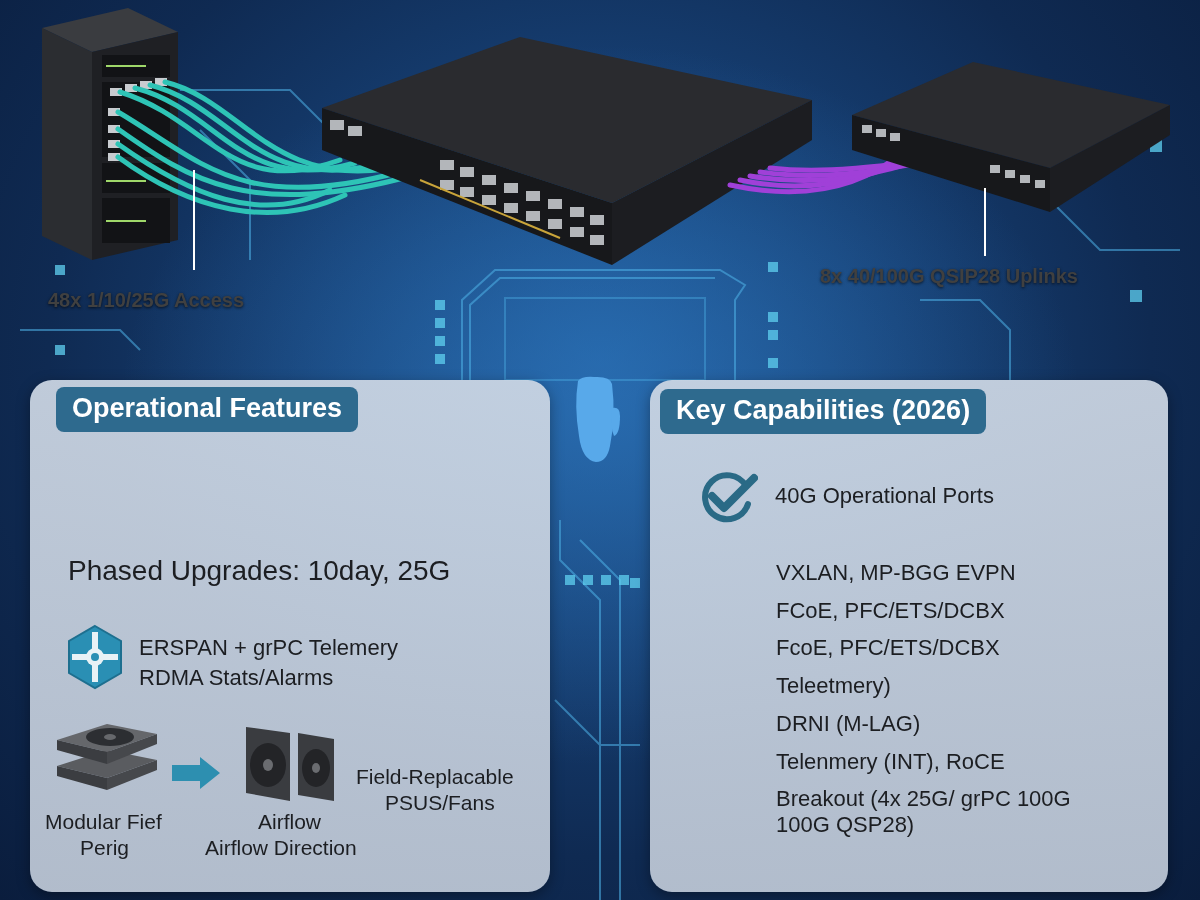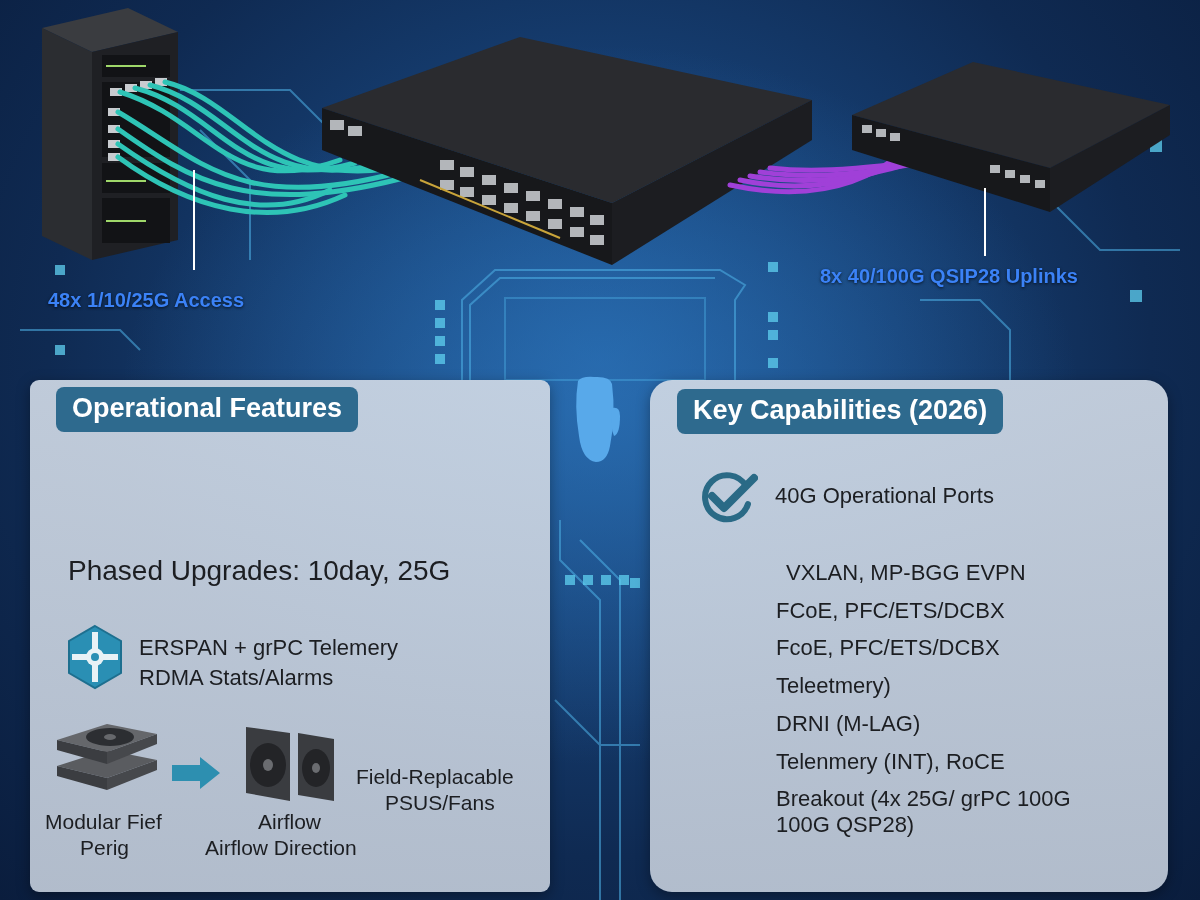--- a/index.html
+++ b/index.html
@@ -8,40 +8,40 @@
     font-family: "Liberation Sans", sans-serif;
     background: radial-gradient(ellipse at 50% 40%, #1f5a9a 0%, #163f73 35%, #0f2a52 65%, #0a1d3d 100%);
     position: relative;
   }
   .bg-circuit { position: absolute; left: 0; top: 0; width: 1200px; height: 900px; }
 
   
   .hw { position: absolute; left: 0; top: 0; width: 1200px; height: 380px; }
 
   .callout-label {
-    position: absolute; color: #3b82f6; font-weight: bold; font-size: 20px;
+    position: absolute; color: #404040; font-weight: bold; font-size: 20px;
     text-shadow: 0 1px 3px rgba(0,0,0,0.7); white-space: nowrap;
   }
   .callout-line { position: absolute; width: 2px; background: #ffffff; }
 
   
   .panel {
     position: absolute; border-radius: 22px;
     background: linear-gradient(180deg, rgba(205,215,228,0.93) 0%, rgba(190,200,214,0.93) 100%);
     box-shadow: 0 4px 14px rgba(0,0,0,0.35);
   }
-  .panel-left { left: 30px; top: 380px; width: 520px; height: 512px; border-radius: 9px; }
+  .panel-left { left: 30px; top: 380px; width: 520px; height: 512px; }
   .panel-right { left: 650px; top: 380px; width: 518px; height: 512px; }
 
   .panel-header {
     position: absolute; background: #2e6a8e; color: #fff; font-weight: bold;
     font-size: 27px; border-radius: 8px; padding: 6px 16px 8px 16px; white-space: nowrap;
   }
   .panel-left .panel-header { left: 26px; top: 7px; }
-  .panel-right .panel-header { left: 27px; top: 9px; text-align: center; }
+  .panel-right .panel-header { left: 10px; top: 9px; text-align: center; }
 
   .ptext { position: absolute; color: #1c1e22; font-size: 22px; white-space: nowrap; line-height: 26px; }
   .ptext.big { font-size: 28px; line-height: 26px; margin-top: 16px; }
 
   .icon { position: absolute; }
 
   .center-blob {
     position: absolute; left: 574px; top: 376px; width: 48px; height: 92px;
   }
 </style>
@@ -243,21 +243,21 @@
 
 <div class="panel panel-right">
   <div class="panel-header">Key Capabilities (2026)</div>
 
   <svg class="icon" style="left:46px; top:92px;" width="62" height="52" viewBox="0 0 62 52">
     <path d="M50 14 A22 22 0 1 0 52 32" fill="none" stroke="#2a6a86" stroke-width="6" stroke-linecap="round"></path>
     <path d="M16 24 L28 36 L58 6" fill="none" stroke="#2a6a86" stroke-width="8" stroke-linecap="round" stroke-linejoin="round"></path>
   </svg>
   <div class="ptext" style="left:125px; top:103px;">40G Operational Ports</div>
 
-  <div class="ptext" style="left:126px; top:180px;margin-left:10px;">VXLAN, MP-BGG EVPN</div>
+  <div class="ptext" style="left:126px; top:180px;">VXLAN, MP-BGG EVPN</div>
   <div class="ptext" style="left:126px; top:218px;">FCoE, PFC/ETS/DCBX</div>
   <div class="ptext" style="left:126px; top:255px;">FcoE, PFC/ETS/DCBX</div>
   <div class="ptext" style="left:126px; top:293px;">Teleetmery)</div>
   <div class="ptext" style="left:126px; top:331px;">DRNI (M-LAG)</div>
   <div class="ptext" style="left:126px; top:369px;">Telenmery (INT), RoCE</div>
   <div class="ptext" style="left:126px; top:406px;">Breakout (4x 25G/ grPC 100G</div>
   <div class="ptext" style="left:126px; top:432px;">100G QSP28)</div>
 </div>
 
 </body></html>

